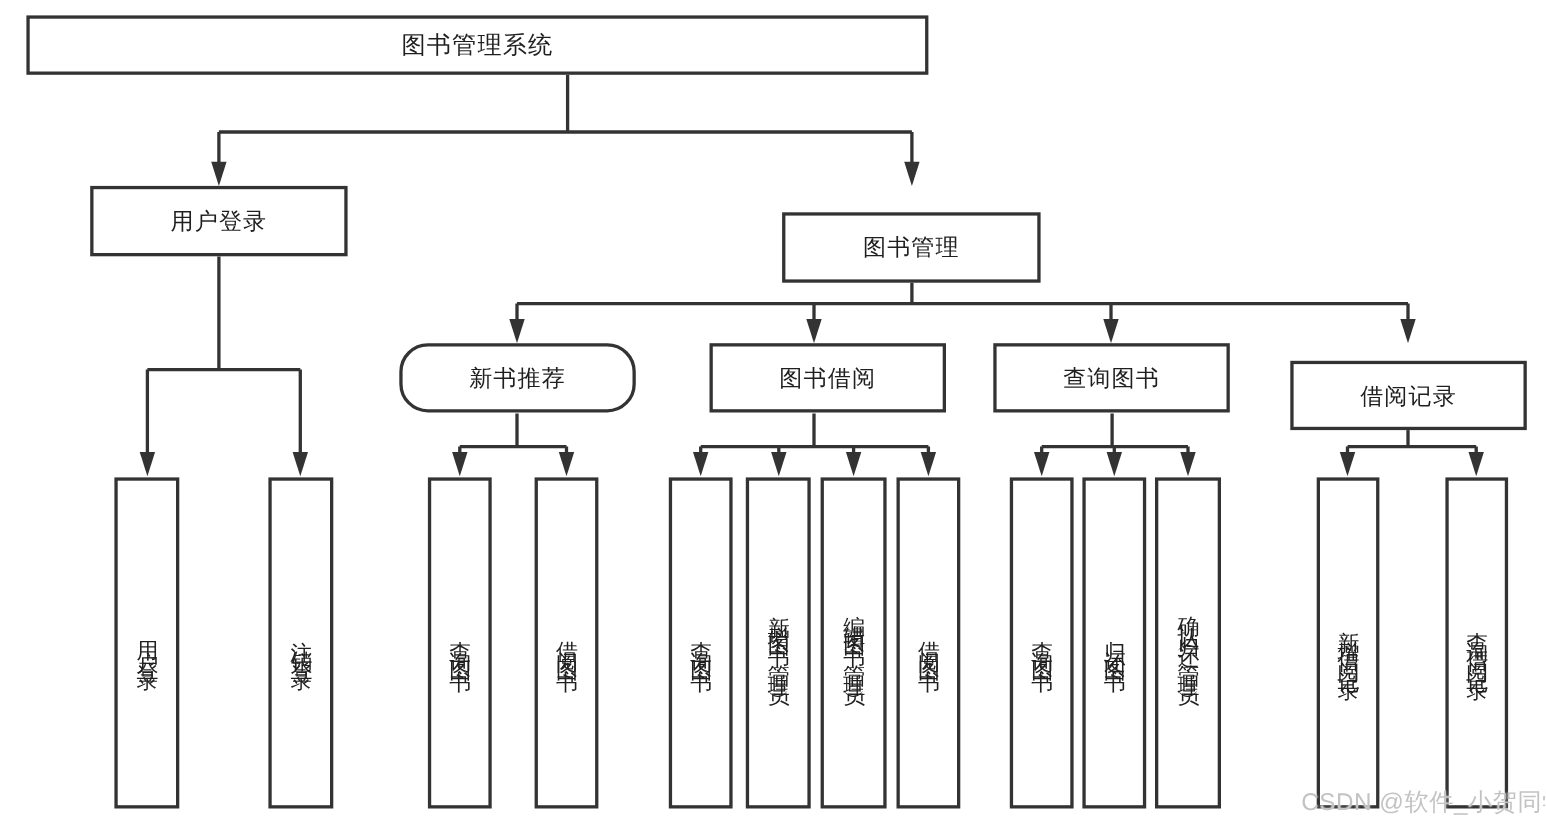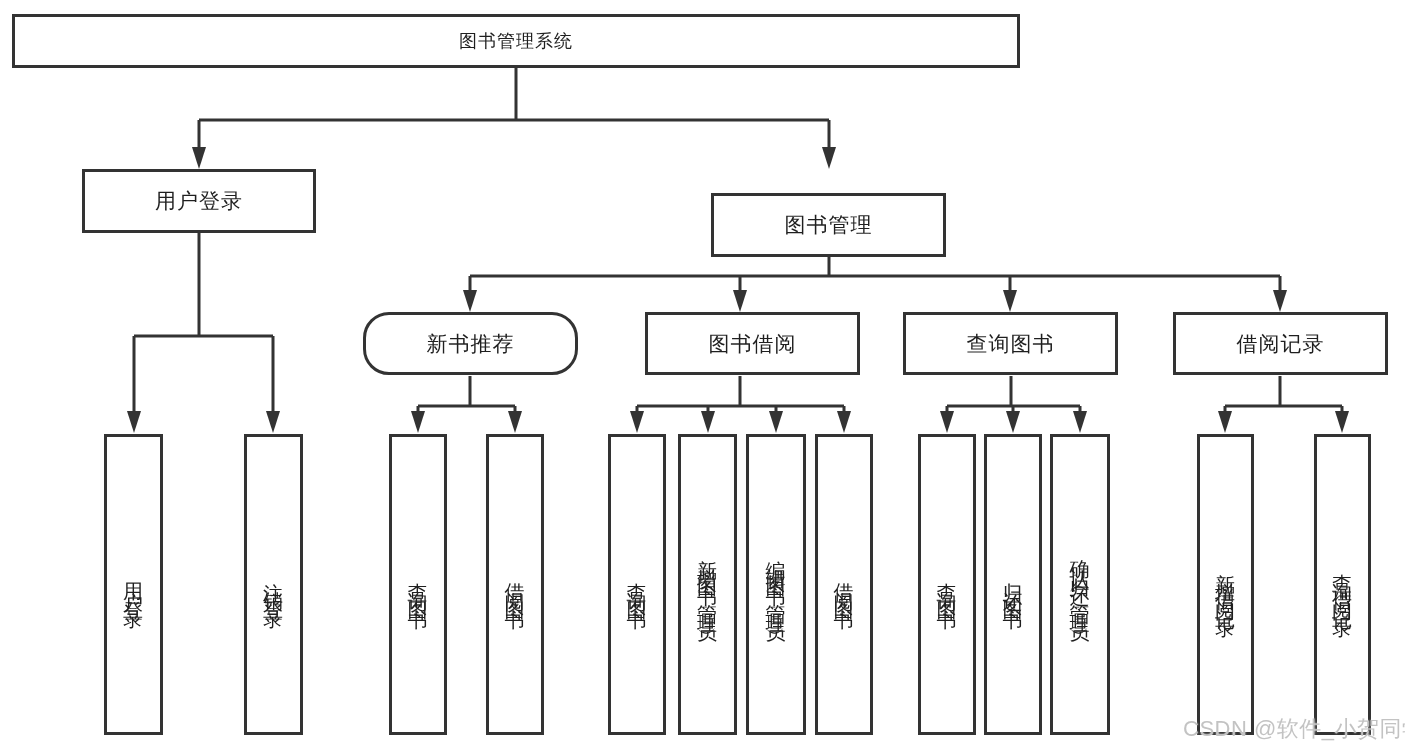--- a/index.html
+++ b/index.html
@@ -26,22 +26,22 @@
     display: flex;
     align-items: center;
     justify-content: center;
     z-index: 2;
   }
   .h-node {
     font-size: 21px;
     letter-spacing: 1px;
   }
   .root-node {
-    left: 12px; top: 14px; width: 1008px; height: 54px;
-    font-size: 18px;
+    left: 24px; top: 14px; width: 820px; height: 54px;
+    font-size: 22px;
   }
   .leaf {
     top: 434px;
     height: 301px;
     writing-mode: vertical-rl;
     text-orientation: mixed;
     font-size: 20px;
     letter-spacing: 9px;
     line-height: 1;
     text-align: center;
@@ -104,21 +104,21 @@
   </svg>
 
   <div class="node h-node root-node">图书管理系统</div>
 
   <div class="node h-node" style="left:82px; top:169px; width:234px; height:64px;">用户登录</div>
   <div class="node h-node" style="left:711px; top:169px; width:235px; height:64px;margin-top:24px;">图书管理</div>
 
   <div class="node h-node" style="left:363px; top:312px; width:215px; height:63px;border-radius:26px;">新书推荐</div>
   <div class="node h-node" style="left:633px; top:312px; width:215px; height:63px;margin-left:12px;">图书借阅</div>
   <div class="node h-node" style="left:903px; top:312px; width:215px; height:63px;">查询图书</div>
-  <div class="node h-node" style="left:1173px; top:312px; width:215px; height:63px;">借阅记录</div>
+  <div class="node h-node" style="left:1173px; top:328px; width:215px; height:63px;">借阅记录</div>
 
   <div class="node leaf" style="left:104px; width:59px;">用户登录</div>
   <div class="node leaf" style="left:244px; width:59px;">注销登录</div>
 
   <div class="node leaf" style="left:389px; width:58px;">查询图书</div>
   <div class="node leaf" style="left:486px; width:58px;">借阅图书</div>
 
   <div class="node leaf" style="left:608px; width:58px;">查询图书</div>
   <div class="node leaf" style="left:678px; width:59px;">新增图书（管理员）</div>
   <div class="node leaf" style="left:746px; width:60px;">编辑图书（管理员）</div>

